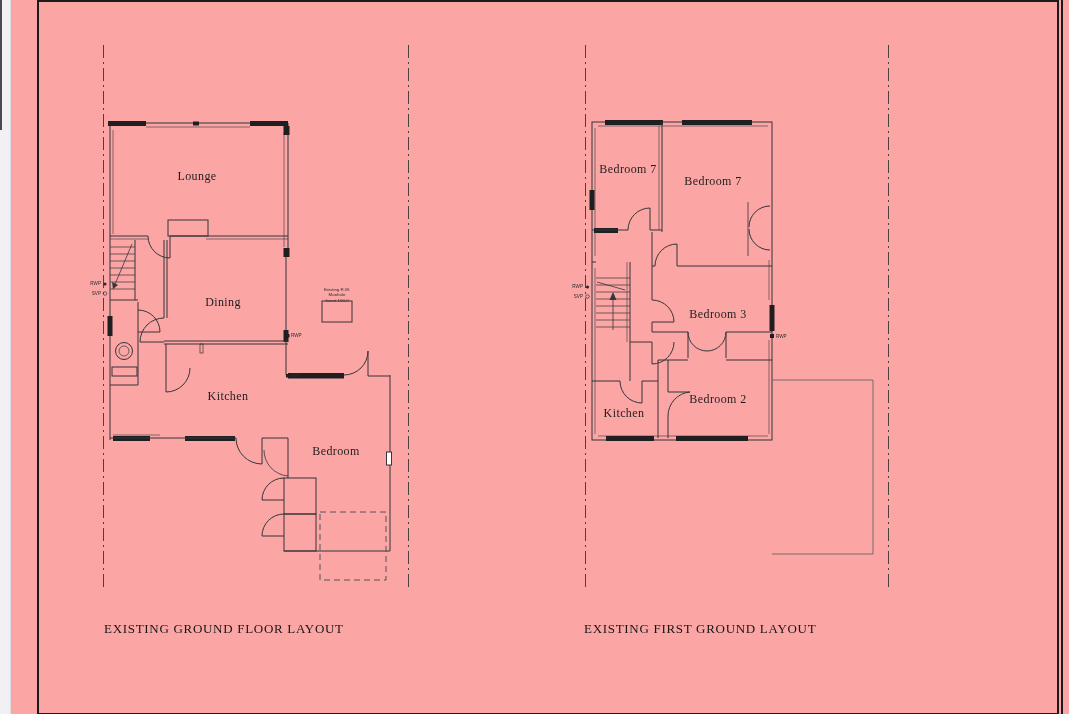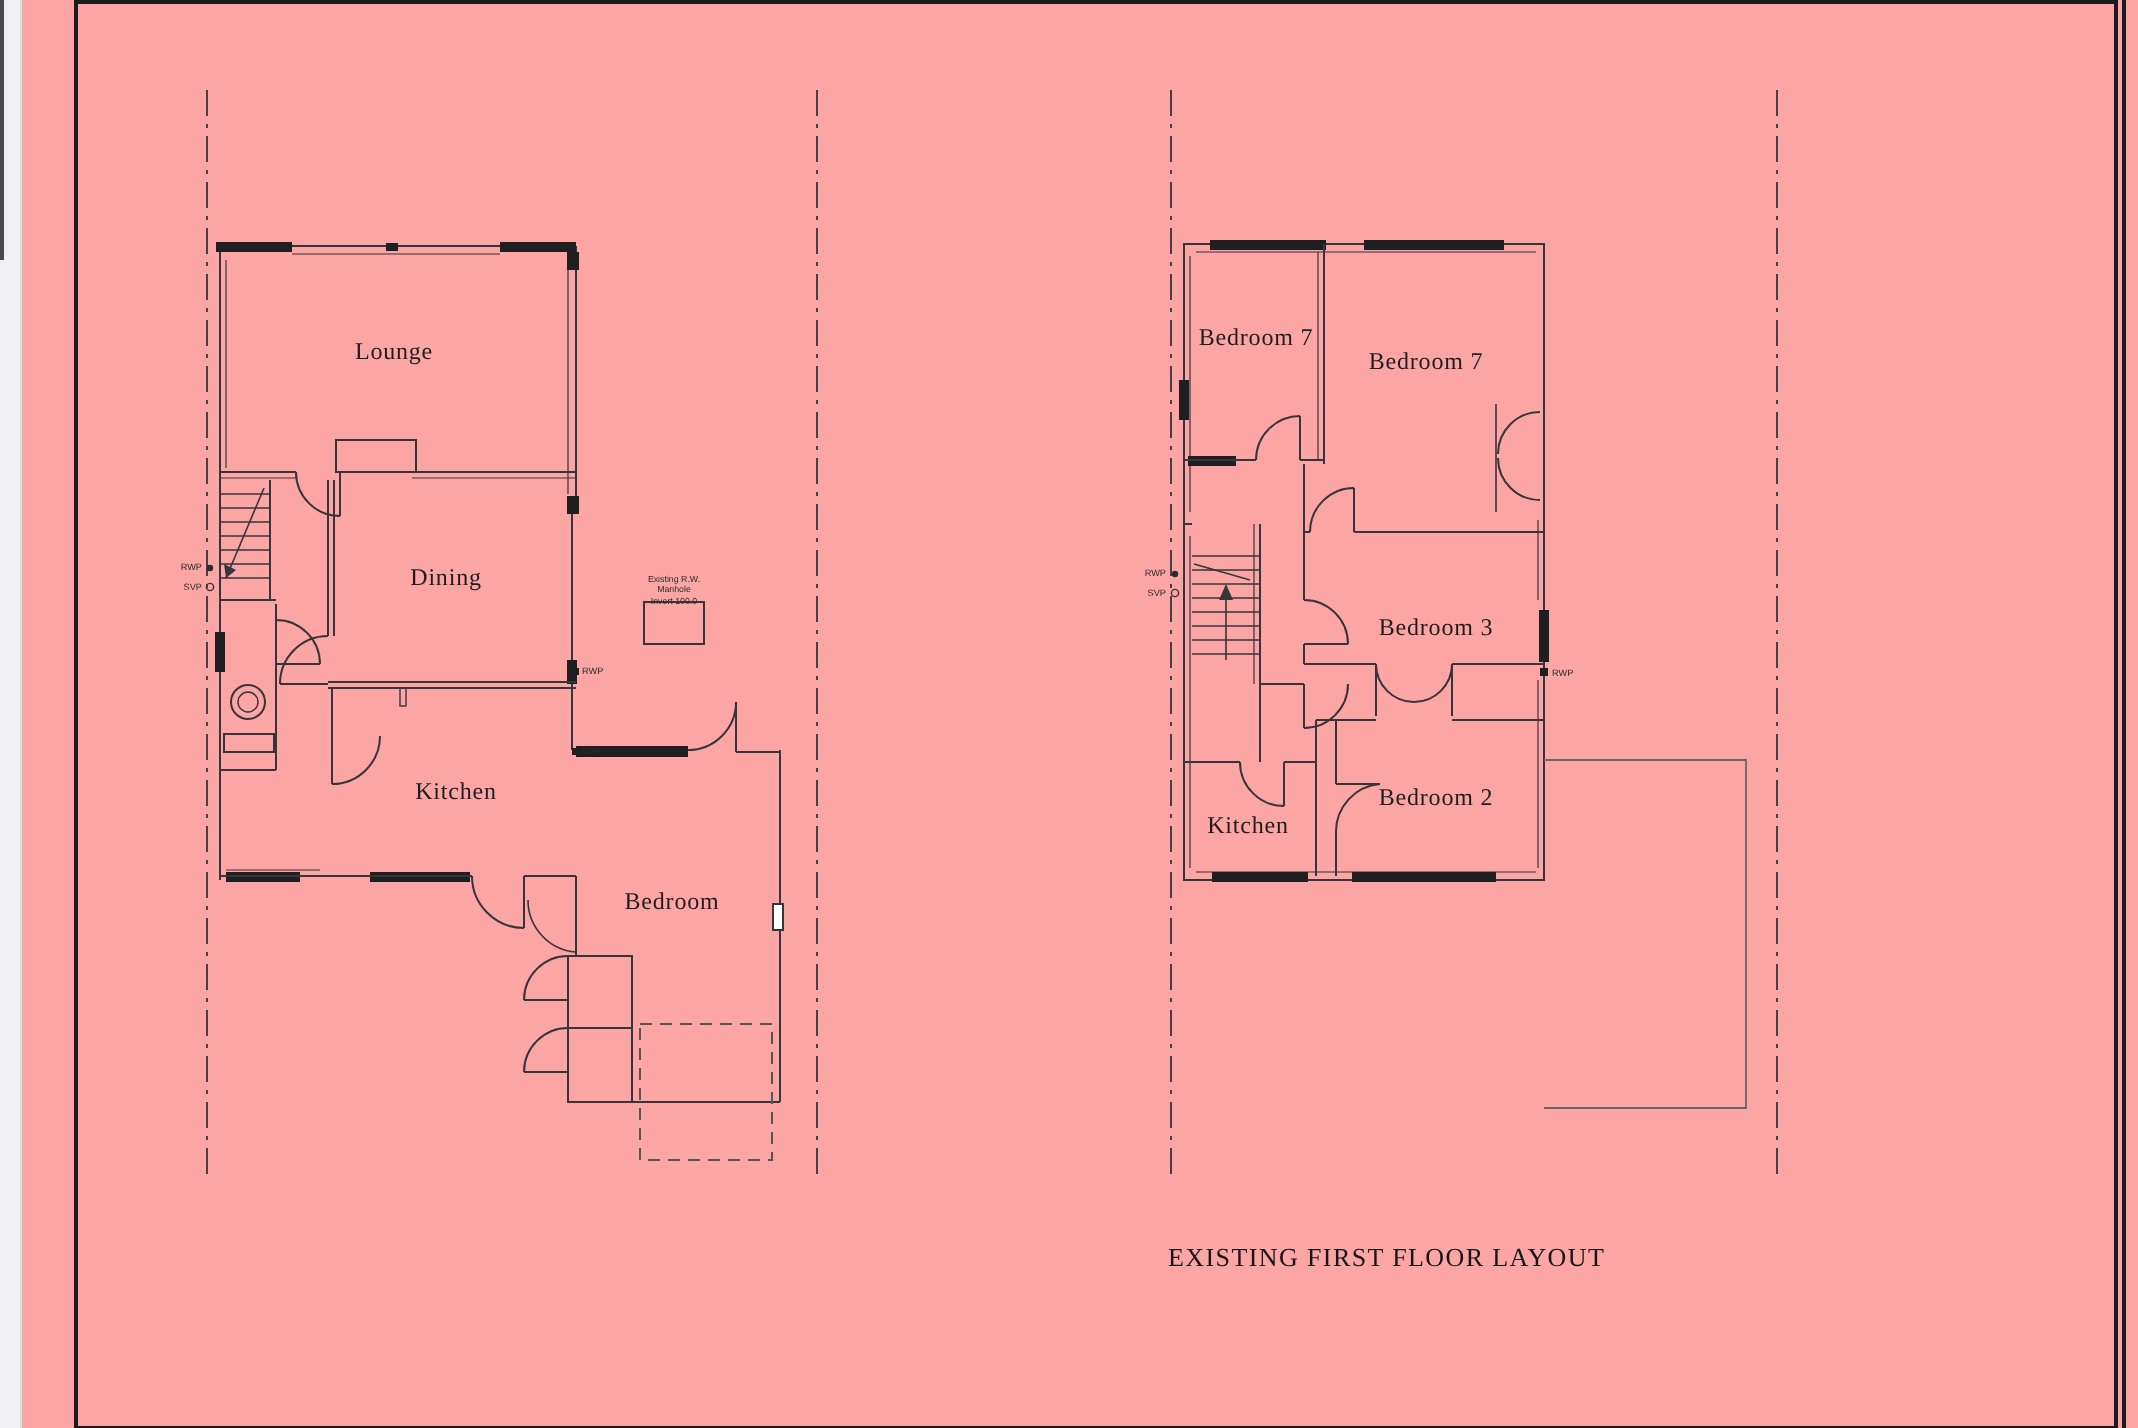--- a/index.html
+++ b/index.html
@@ -156,40 +156,41 @@
       <path d="M668,416 A24,24 0 0 1 690,392 M668,392 H690"></path>
 
       <path d="M772,380 H873 V554 H772" stroke="#666" stroke-width="0.9"></path>
 
       <circle cx="587.5" cy="287" r="1.6" fill="#2c2c2c" stroke="none"></circle>
       <circle cx="587.5" cy="296.5" r="1.8" stroke-width="0.7"></circle>
     </g>
   </svg>
 
   <div class="room-label" style="left:197px;top:176px">Lounge</div>
-  <div class="room-label" style="left:223px;top:289px">Dining</div>
+  <div class="room-label" style="left:223px;top:302px">Dining</div>
   <div class="room-label" style="left:228px;top:396px">Kitchen</div>
   <div class="room-label" style="left:336px;top:451px">Bedroom</div>
 
   <div class="tiny r" style="left:86px;top:281px">RWP</div>
   <div class="tiny r" style="left:86px;top:290.5px">SVP</div>
   <div class="tiny" style="left:291px;top:333px">RWP</div>
   <div class="tiny" style="left:291px;top:373px">SVP</div>
 
   <div class="note" style="left:315px;top:287px">
     <div>Existing R.W. Manhole</div>
     <div>Invert 100.0</div>
   </div>
 
+  <div class="caption" style="left:104px;top:621px">EXISTING GROUND FLOOR LAYOUT</div>
 
   <div class="room-label" style="left:628px;top:169px">Bedroom 7</div>
   <div class="room-label" style="left:713px;top:181px">Bedroom 7</div>
   <div class="room-label" style="left:718px;top:314px">Bedroom 3</div>
   <div class="room-label" style="left:718px;top:399px">Bedroom 2</div>
   <div class="room-label" style="left:624px;top:413px">Kitchen</div>
 
   <div class="tiny r" style="left:568px;top:284px">RWP</div>
   <div class="tiny r" style="left:568px;top:293.5px">SVP</div>
   <div class="tiny" style="left:776px;top:334px">RWP</div>
 
-  <div class="caption" style="left:584px;top:621px">EXISTING FIRST FLOOR LAYOUT</div>
+  <div class="caption" style="left:584px;top:621px">EXISTING FIRST GROUND LAYOUT</div>
 
 </div>
 
 </body></html>

